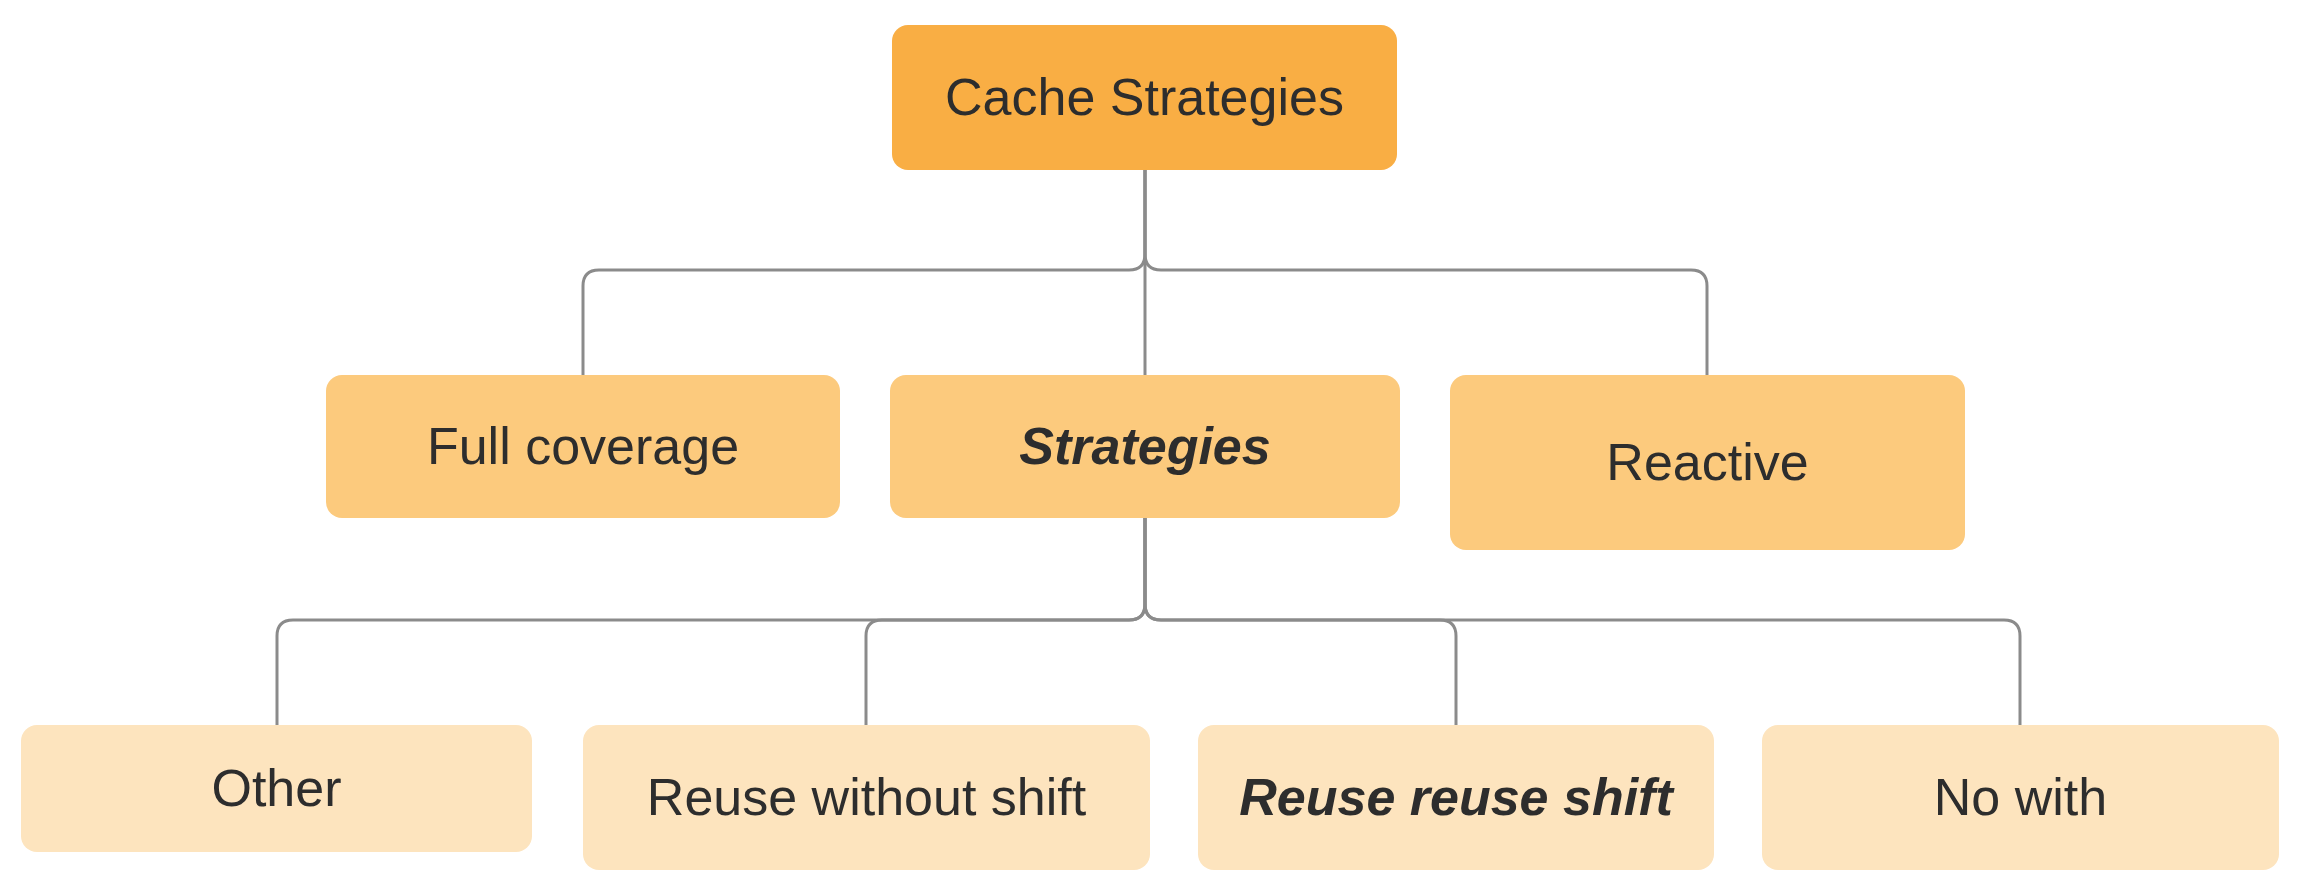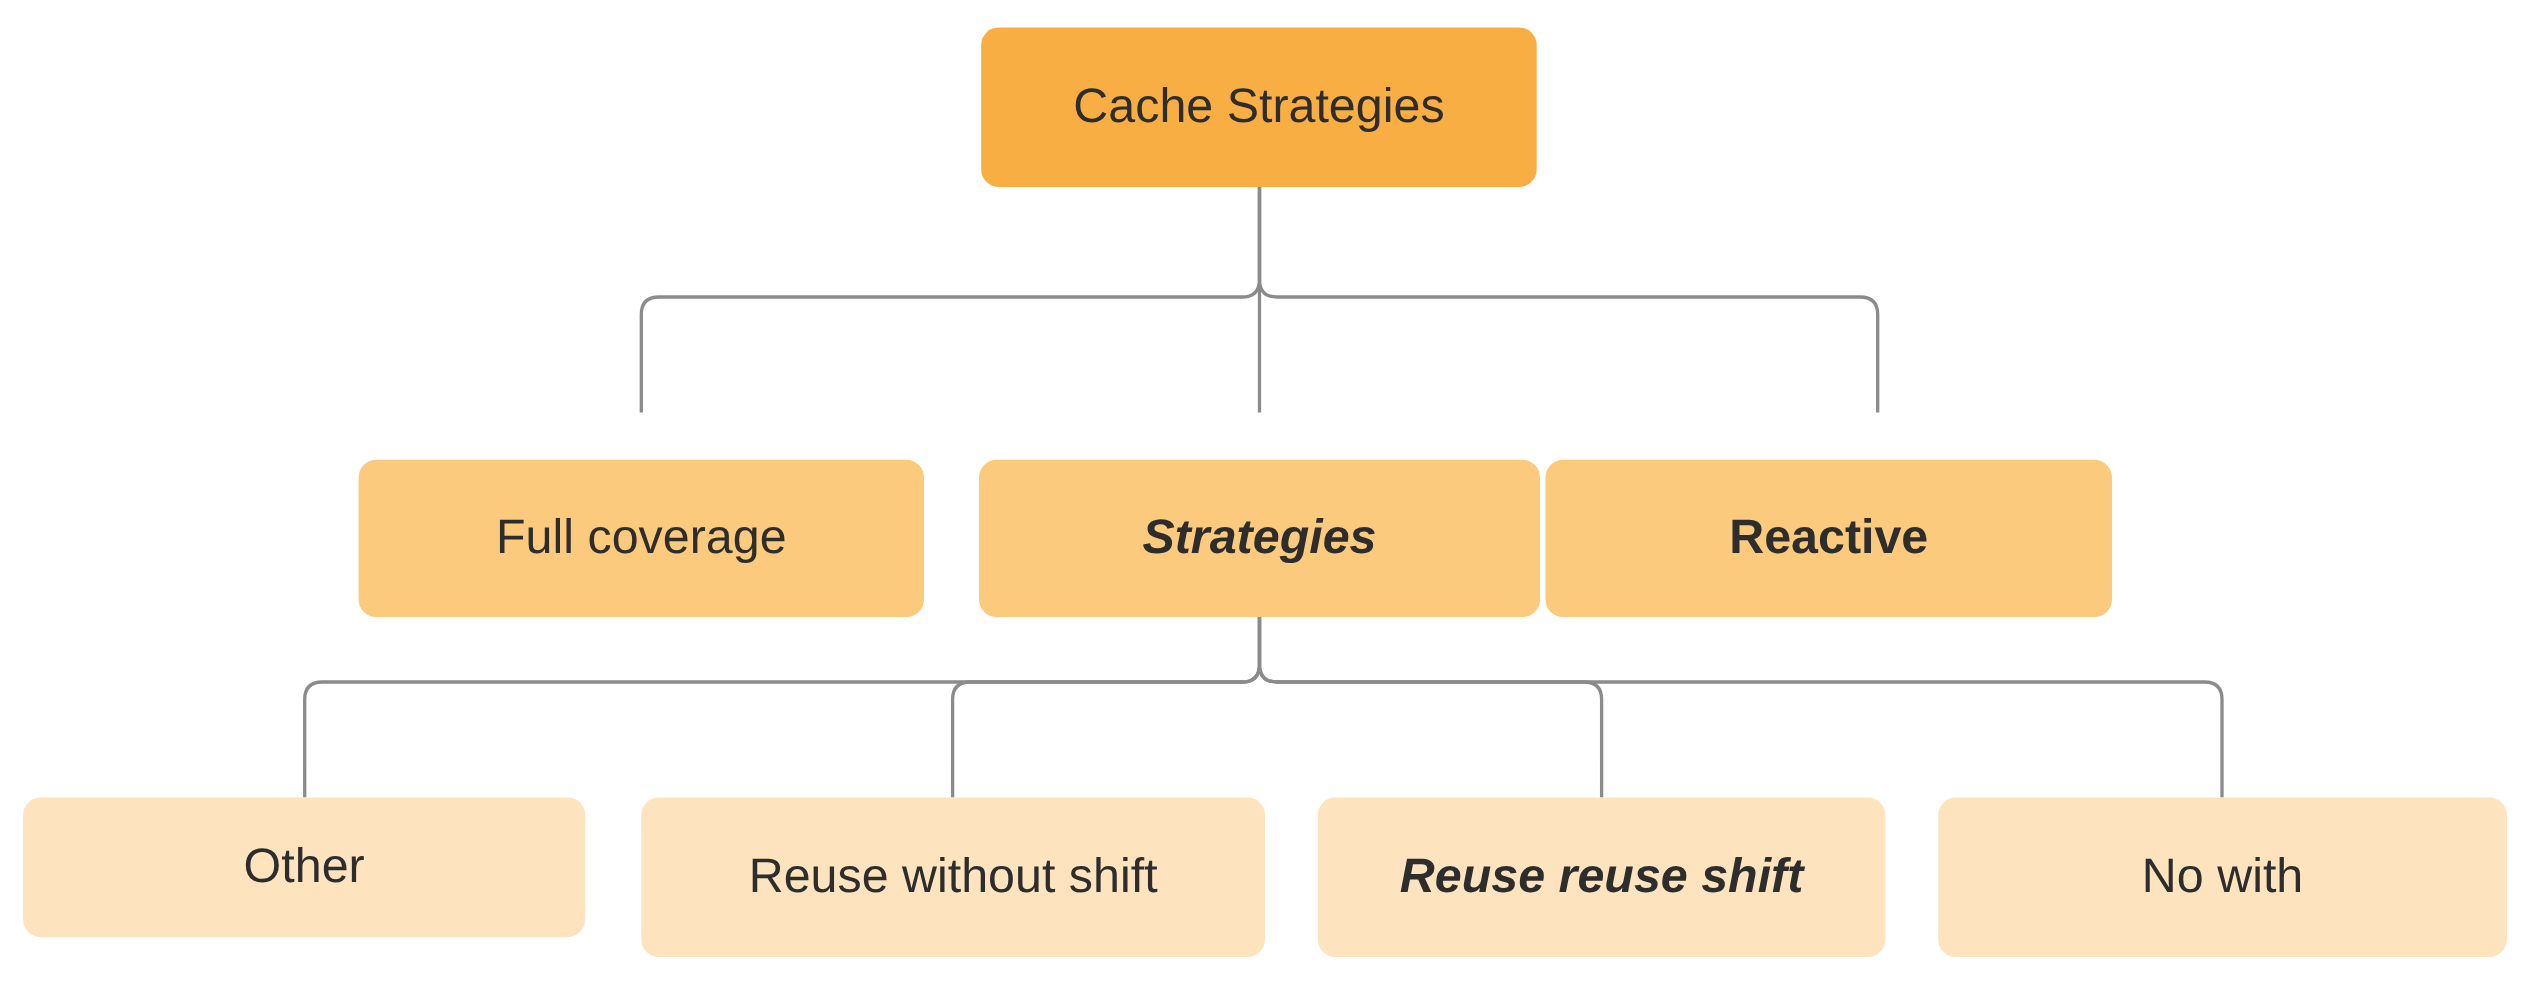--- a/index.html
+++ b/index.html
@@ -24,27 +24,27 @@
   .edges path{
     fill:none;
     stroke:var(--connector);
     stroke-width:3;
   }
   .node{
     position:absolute;
     display:flex;align-items:center;justify-content:center;
     border-radius:16px;
     color:var(--text);
-    font-size:44px;
+    font-size:52px;
     line-height:1.15;
     text-align:center;
     box-sizing:border-box;
   }
   .node.l1{background:var(--level1-fill);}
-  .node.l2{background:var(--level2-fill);margin-top:43px;}
+  .node.l2{background:var(--level2-fill);}
   .node.l3{background:var(--level3-fill);}
   .node .label{pointer-events:none;}
   .emphasized{font-weight:700;font-style:italic;}
 </style>
 </head>
 <body>
 
 <div class="canvas">
 
   <svg class="edges" viewBox="0 0 2297 894" xmlns="http://www.w3.org/2000/svg" aria-hidden="true">
@@ -62,21 +62,21 @@
   <div class="node l1" style="left:892px;top:25px;width:505px;height:145px;">
     <span class="label">Cache Strategies</span>
   </div>
 
   <div class="node l2" style="left:326px;top:375px;width:514px;height:143px;">
     <span class="label">Full coverage</span>
   </div>
   <div class="node l2" style="left:890px;top:375px;width:510px;height:143px;">
     <span class="label emphasized">Strategies</span>
   </div>
-  <div class="node l2" style="left:1405px;top:375px;width:515px;height:143px;font-weight:bold;">
+  <div class="node l2" style="left:1450px;top:375px;width:515px;height:175px;">
     <span class="label">Reactive</span>
   </div>
 
   <div class="node l3" style="left:21px;top:725px;width:511px;height:127px;">
     <span class="label">Other</span>
   </div>
   <div class="node l3" style="left:583px;top:725px;width:567px;height:145px;">
     <span class="label">Reuse without shift</span>
   </div>
   <div class="node l3" style="left:1198px;top:725px;width:516px;height:145px;">

